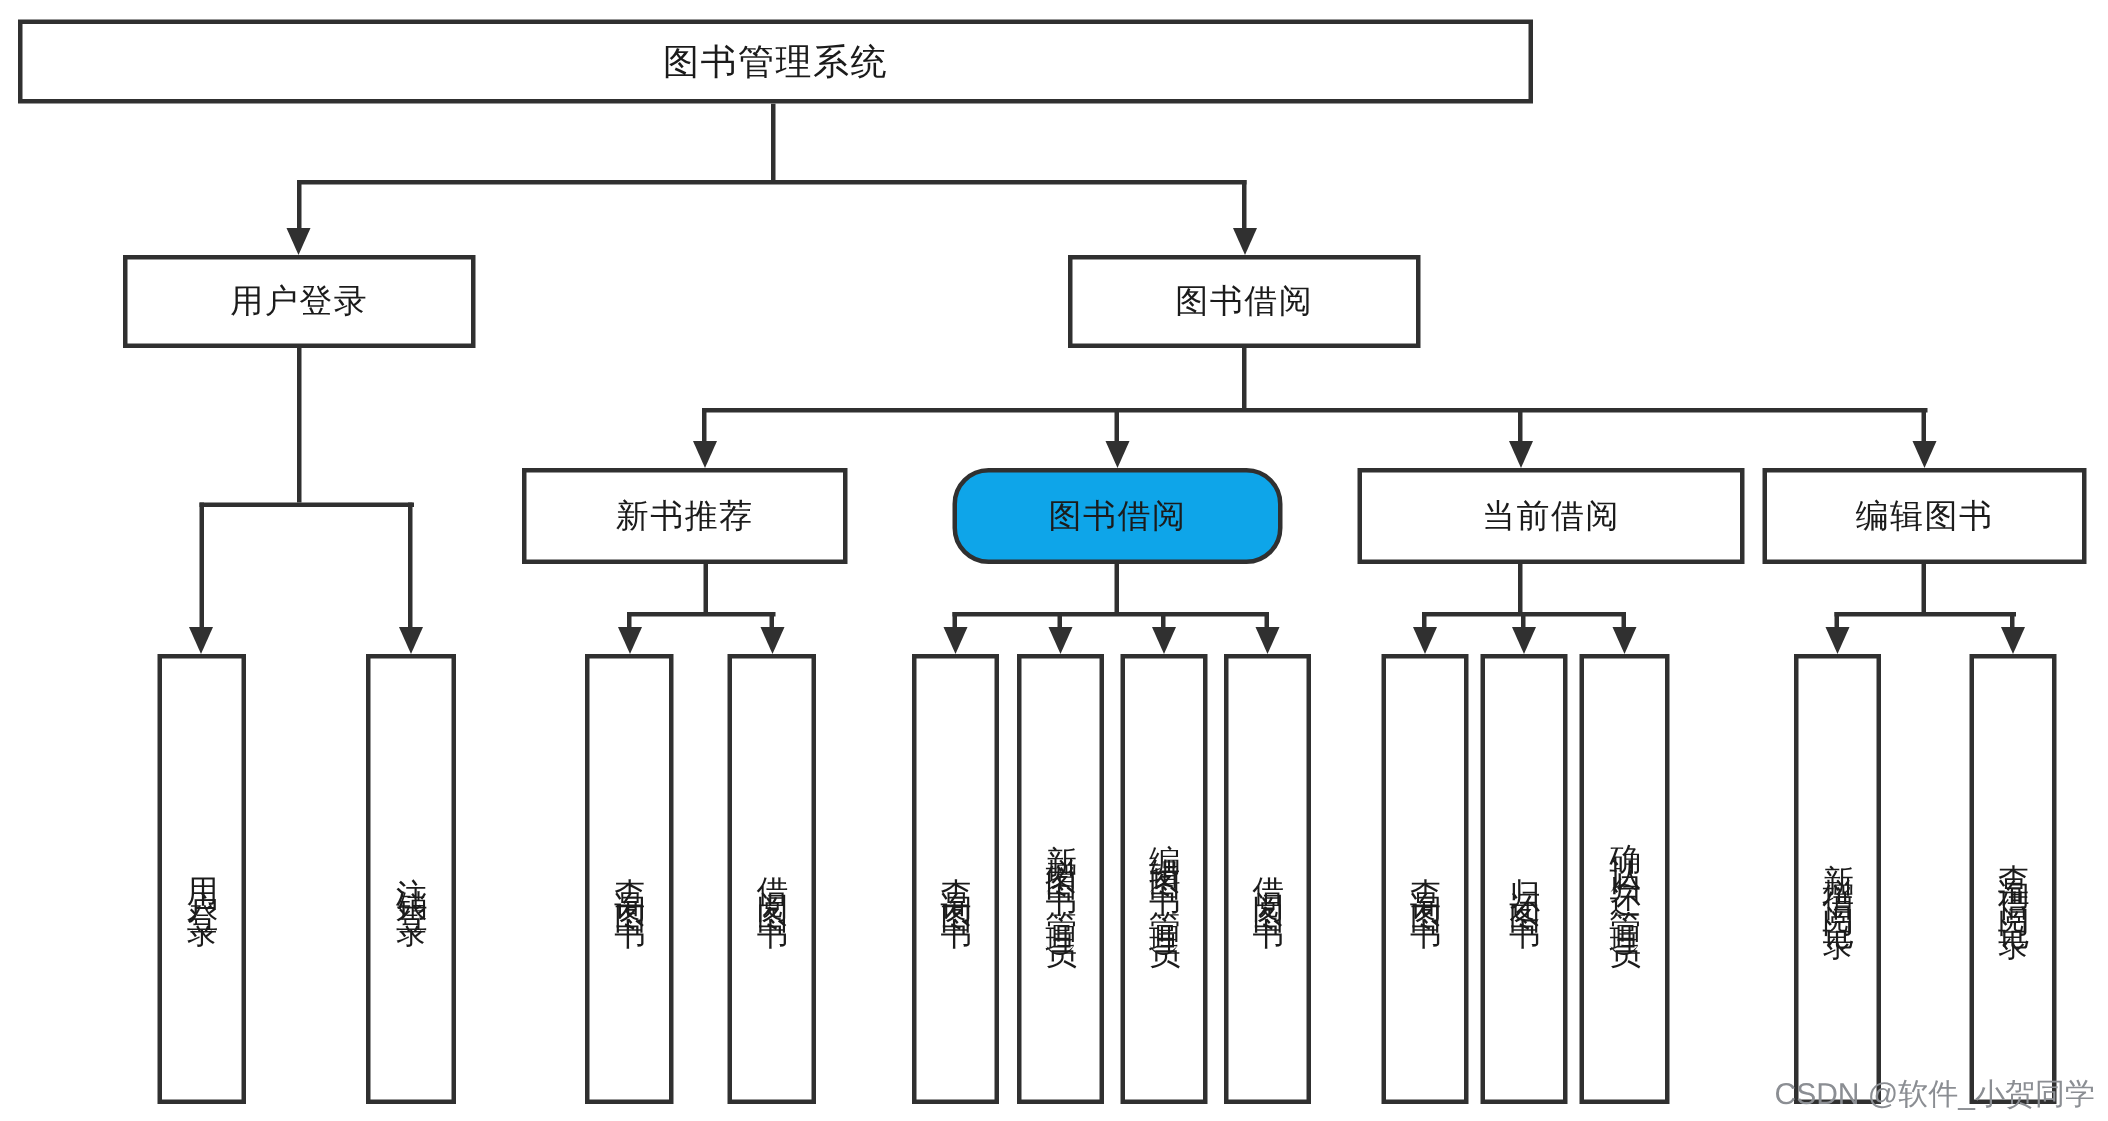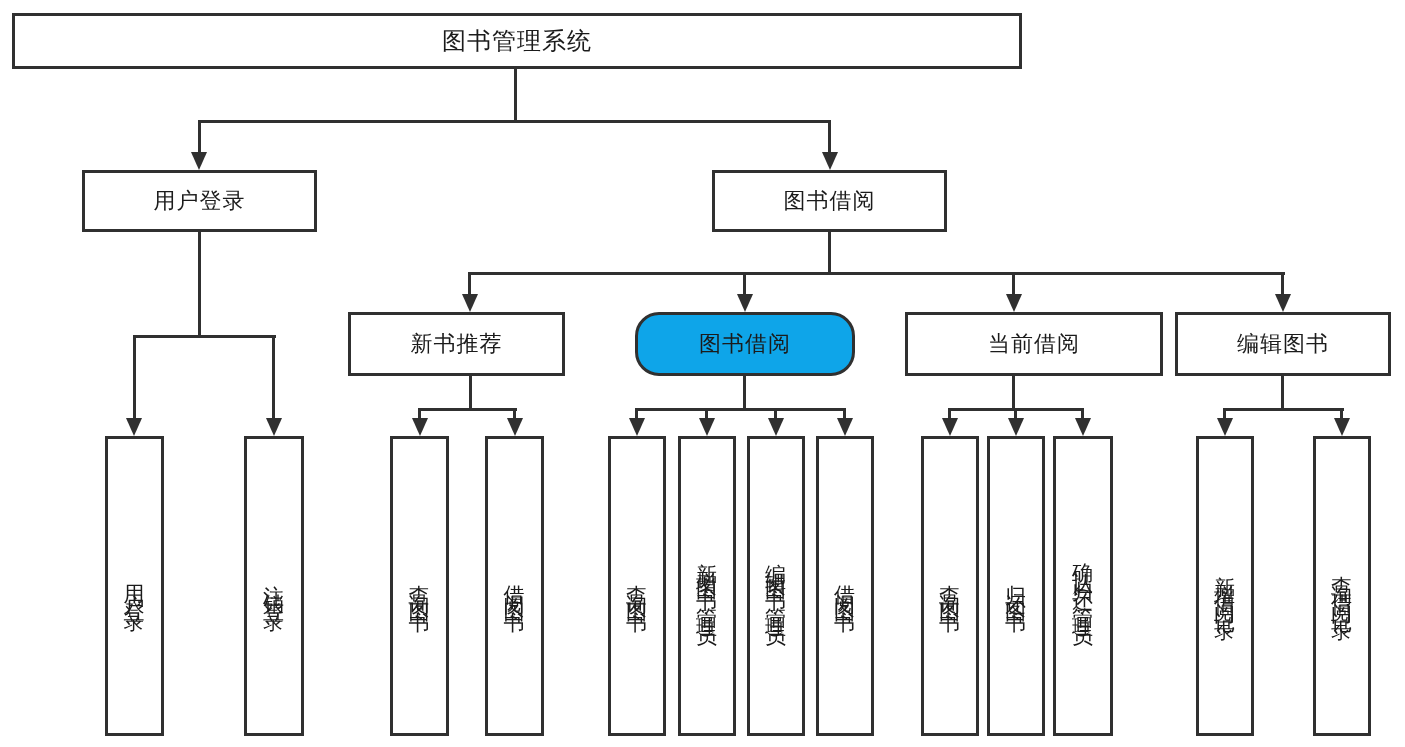--- a/index.html
+++ b/index.html
@@ -47,20 +47,21 @@
     font-size:20px;
     color:#8b8e93;
     white-space:nowrap;
     z-index:5;
   }
 </style>
 </head>
 <body>
 
 <div class="canvas">
+  <div class="watermark" style="color: rgb(139, 142, 147);">CSDN @软件_小贺同学</div>
 <div class="seg" style="left: 514px; top: 69px; width: 3px; height: 51px; background: rgb(48, 48, 48);"></div>
     <div class="seg" style="left: 198px; top: 120px; width: 633px; height: 3px; background: rgb(48, 48, 48);"></div>
     <div class="seg" style="left: 198px; top: 120px; width: 3px; height: 32px; background: rgb(48, 48, 48);"></div>
     <div class="seg" style="left: 828px; top: 120px; width: 3px; height: 32px; background: rgb(48, 48, 48);"></div>
     <div class="seg" style="left: 198px; top: 232px; width: 3px; height: 103px; background: rgb(48, 48, 48);"></div>
     <div class="seg" style="left: 133px; top: 335px; width: 143px; height: 3px; background: rgb(48, 48, 48);"></div>
     <div class="seg" style="left: 133px; top: 335px; width: 3px; height: 83px; background: rgb(48, 48, 48);"></div>
     <div class="seg" style="left: 272px; top: 335px; width: 3px; height: 83px; background: rgb(48, 48, 48);"></div>
     <div class="seg" style="left: 828px; top: 232px; width: 3px; height: 40px; background: rgb(48, 48, 48);"></div>
     <div class="seg" style="left: 468px; top: 272px; width: 817px; height: 3px; background: rgb(48, 48, 48);"></div>

